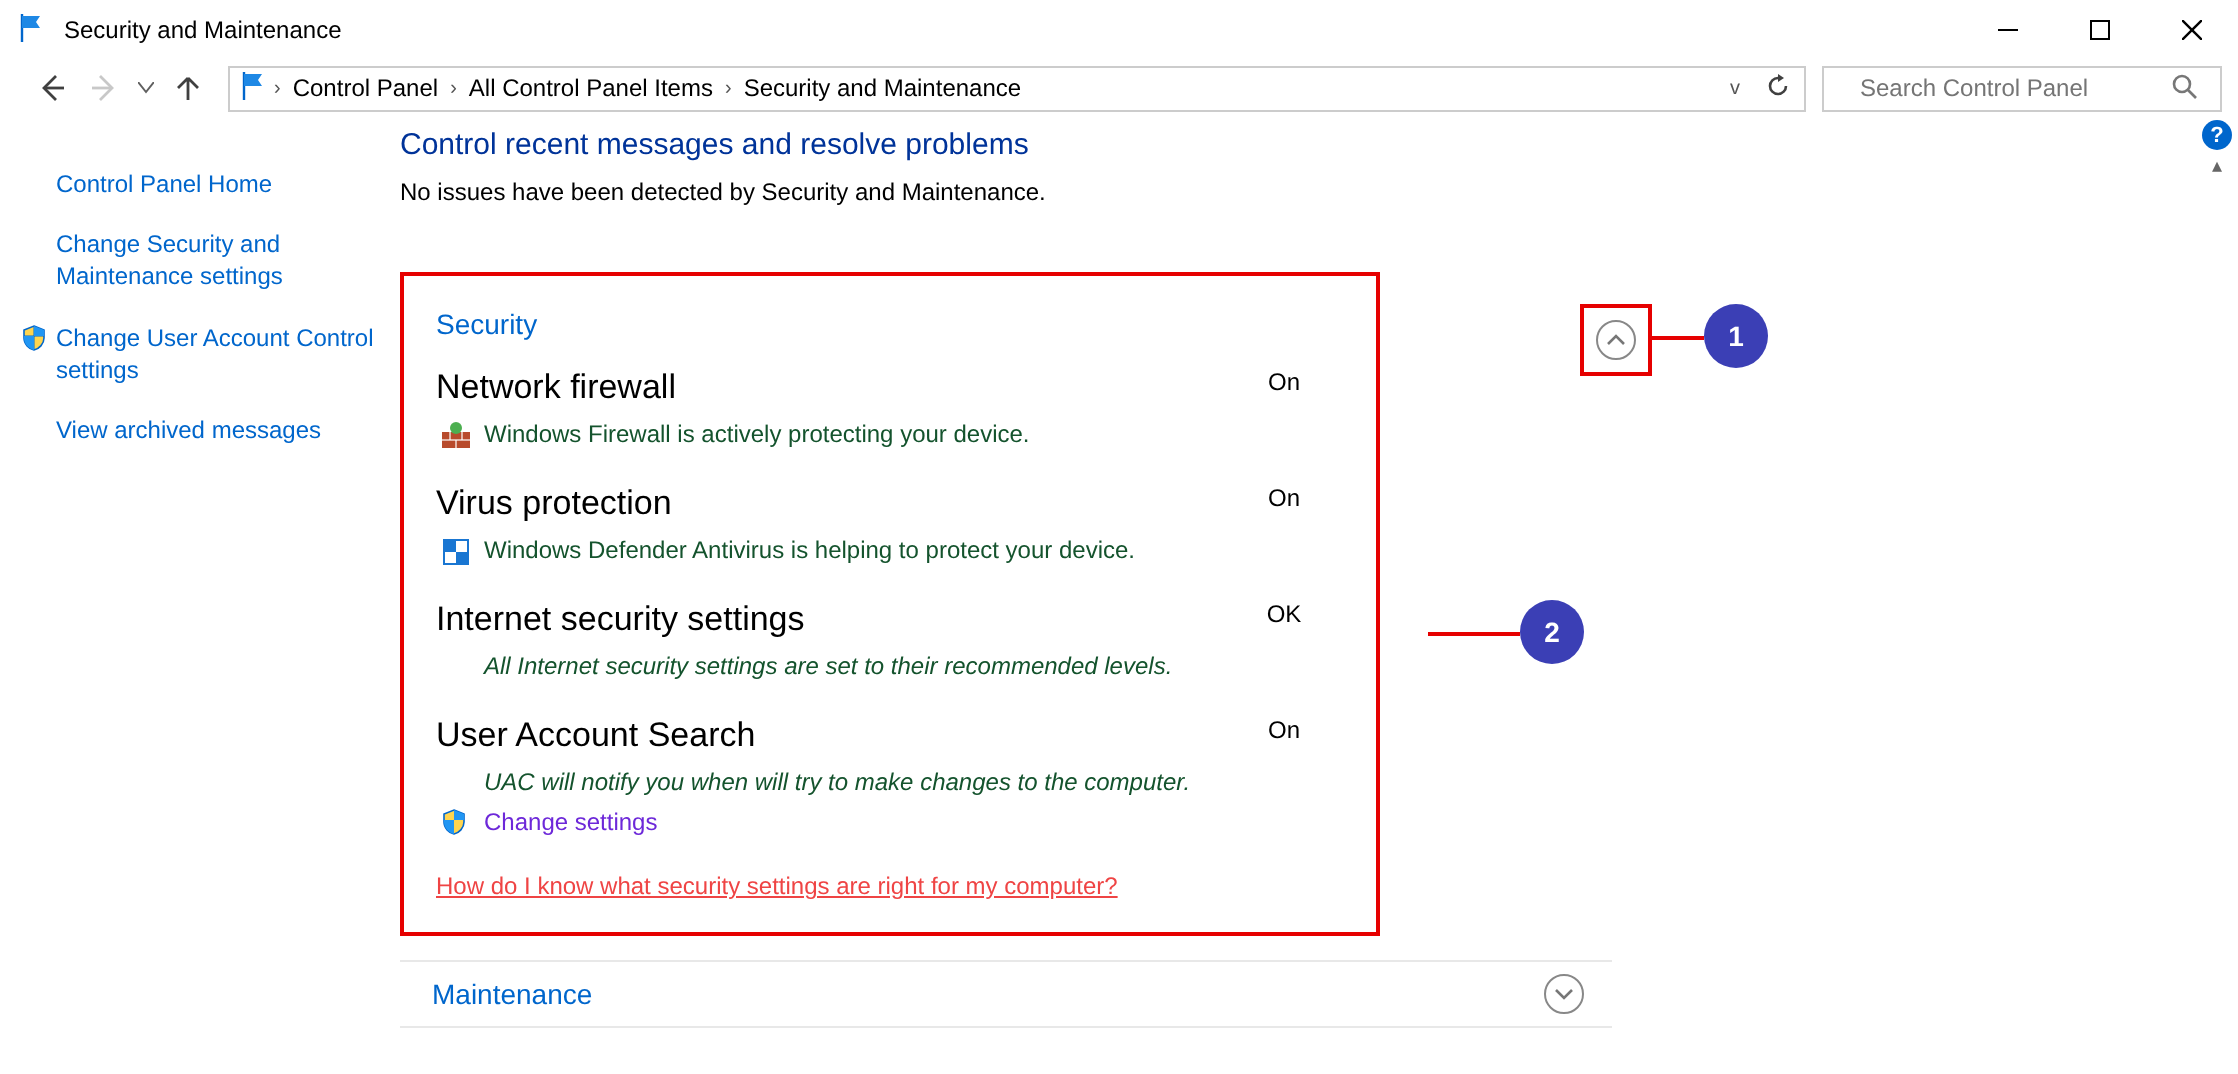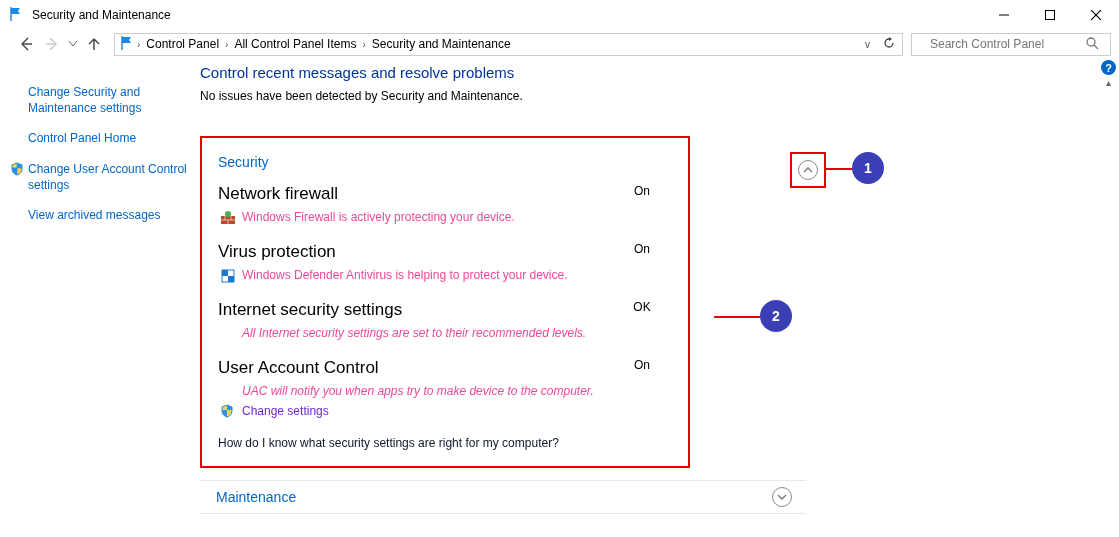--- a/index.html
+++ b/index.html
@@ -39,24 +39,24 @@
   .mainheading { color: #003399; font-size: 15px; font-weight: normal; margin-bottom: 8px; }
   .subtext { font-size: 12px; margin-bottom: 33px; }
   
   
   .panel { border: 2px solid #e60000; padding: 16px 16px 16px 16px; position: relative; width: 490px; margin-bottom: 12px; }
   .sectitle { color: #0066cc; font-size: 14px; margin-bottom: 14px; display: inline-block; }
   .item { margin-bottom: 18px; }
   .itemhead { display: flex; }
   .itemlabel { flex: 1; font-size: 17px; }
   .itemstatus { width: 60px; text-align: center; font-size: 12px; }
-  .itemdesc { font-size: 12px; padding-left: 24px; margin-top: 6px; color: #ec4899; position: relative; }
+  .itemdesc { font-size: 12px; padding-left: 24px; margin-top: 6px; color: #14532d; position: relative; }
   .itemdesc.noicon { padding-left: 24px; font-style: italic; }
   .itemdesc .mini-icon { position: absolute; left: 2px; top: 0; }
-  .link { color: #0f172a; cursor: pointer; text-align: center; }
+  .link { color: #ef4444; text-decoration: underline; cursor: pointer; text-align: center; }
   .changelink { color: #6d28d9; font-size: 12px; padding-left: 24px; margin-top: 6px; position: relative; }
   .changelink .mini-icon { position: absolute; left: 2px; top: 0; }
   
   
   .chev-wrap { position: absolute; top: 152px; left: 790px; width: 36px; height: 36px; display: flex; align-items: center; justify-content: center; border: 2px solid #e60000; }
   .chev-circle { width: 20px; height: 20px; border: 1px solid #888; border-radius: 50%; display: flex; align-items: center; justify-content: center; }
   .chev-circle.inline { margin-left: auto; margin-right: 4px; }
   
   
   .bubble { width: 32px; height: 32px; border-radius: 50%; background: #3b3fb5; color: #fff; display: flex; align-items: center; justify-content: center; font-size: 14px; font-weight: 600; position: absolute; }
@@ -149,22 +149,22 @@
   </div>
 </div>
 
 <div class="helpband">
   <div class="helpicon">?</div>
   <div class="scrollup">▴</div>
 </div>
 
 <div class="content">
   <div class="sidebar">
+    <a>Control Panel Home</a>
     <a>Change Security and Maintenance settings</a>
-    <a>Control Panel Home</a>
     <a class="shielded">
       <svg width="14" height="14" viewBox="0 0 14 14">
           <path d="M7 1 L12 3 L12 7 C12 10 9.5 12.5 7 13 C4.5 12.5 2 10 2 7 L2 3 Z" fill="#ffd54f" stroke="#0066cc" stroke-width="0.8"></path>
           <path d="M7 1 L7 13 M2 6 L12 6" stroke="#0066cc" stroke-width="0.5"></path>
           <path d="M7 1 L12 3 L12 6 L7 6 Z" fill="#2196f3"></path>
           <path d="M2 6 L7 6 L7 13 C4.5 12.5 2 10 2 7 Z" fill="#2196f3"></path>
         </svg>
       <span>Change User Account Control settings</span>
     </a>
     <a>View archived messages</a>
@@ -213,24 +213,24 @@
       <div class="item">
         <div class="itemhead">
           <div class="itemlabel">Internet security settings</div>
           <div class="itemstatus">OK</div>
         </div>
         <div class="itemdesc noicon">All Internet security settings are set to their recommended levels.</div>
       </div>
       
       <div class="item" style="margin-bottom:10px">
         <div class="itemhead">
-          <div class="itemlabel">User Account Control</div>
+          <div class="itemlabel">User Account Search</div>
           <div class="itemstatus">On</div>
         </div>
-        <div class="itemdesc noicon">UAC will notify you when apps try to make device to the computer.</div>
+        <div class="itemdesc noicon">UAC will notify you when will try to make changes to the computer.</div>
         <div class="changelink">
           <span class="mini-icon"><svg width="14" height="14" viewBox="0 0 14 14">
                 <path d="M7 1 L12 3 L12 7 C12 10 9.5 12.5 7 13 C4.5 12.5 2 10 2 7 L2 3 Z" fill="#ffd54f" stroke="#0066cc" stroke-width="0.8"></path>
                 <path d="M7 1 L12 3 L12 6 L7 6 Z" fill="#2196f3"></path>
                 <path d="M2 6 L7 6 L7 13 C4.5 12.5 2 10 2 7 Z" fill="#2196f3"></path>
               </svg></span>
           <span>Change settings</span>
         </div>
       </div>
       

